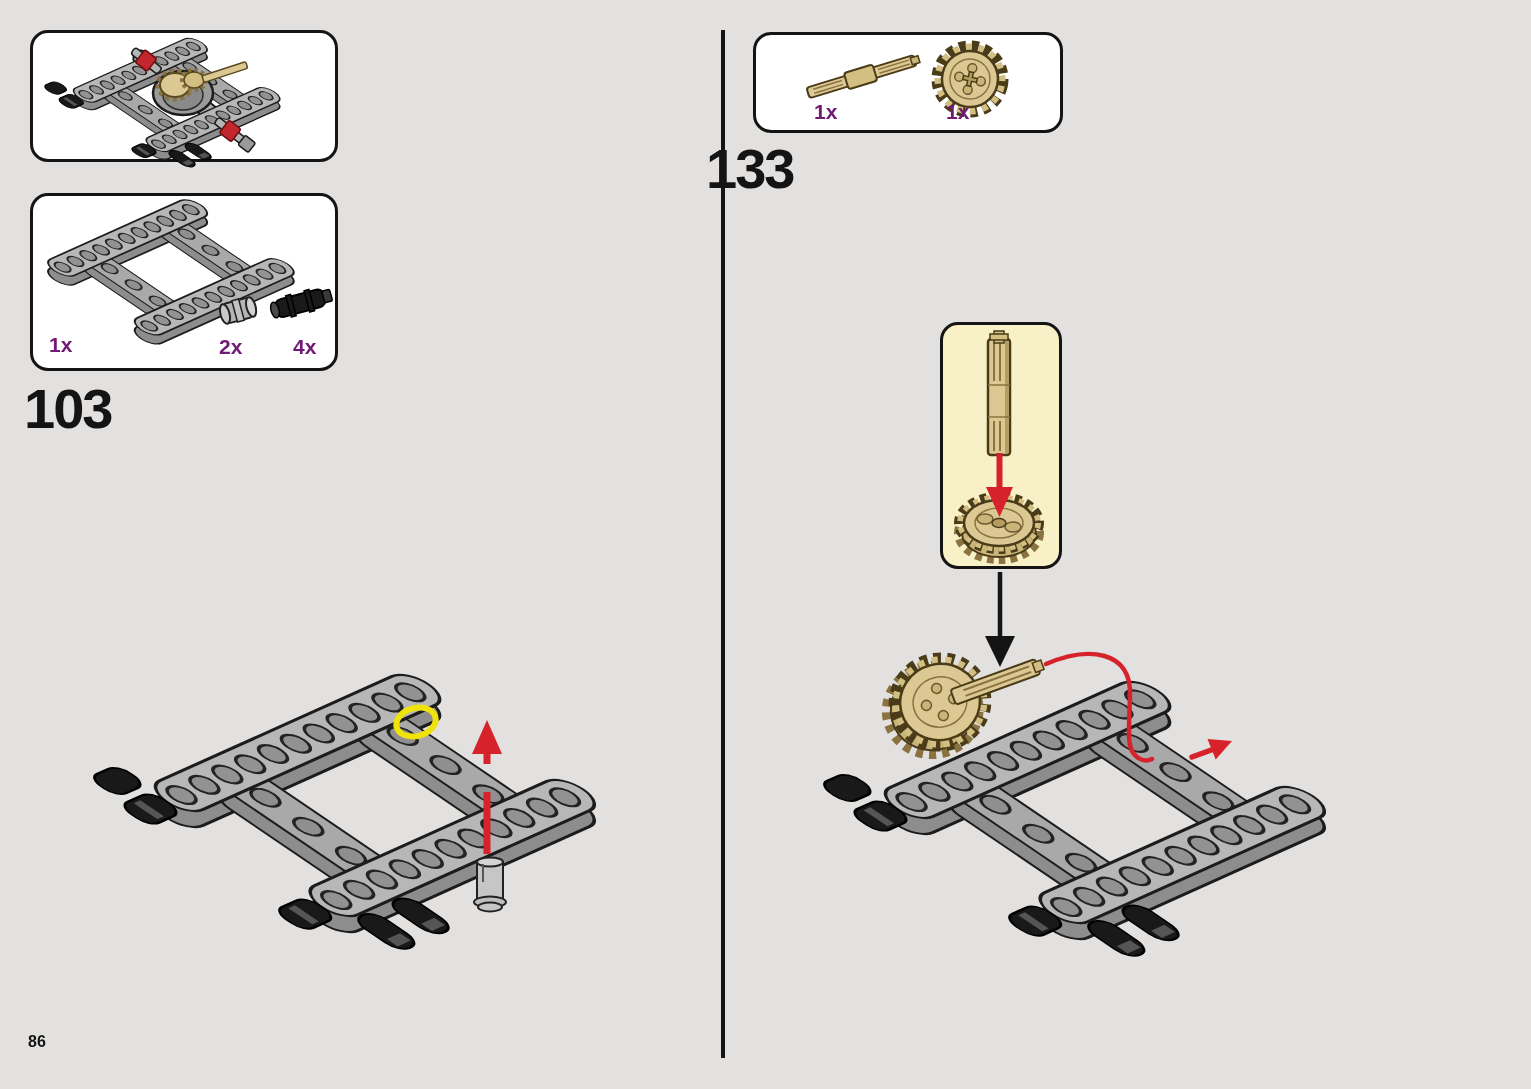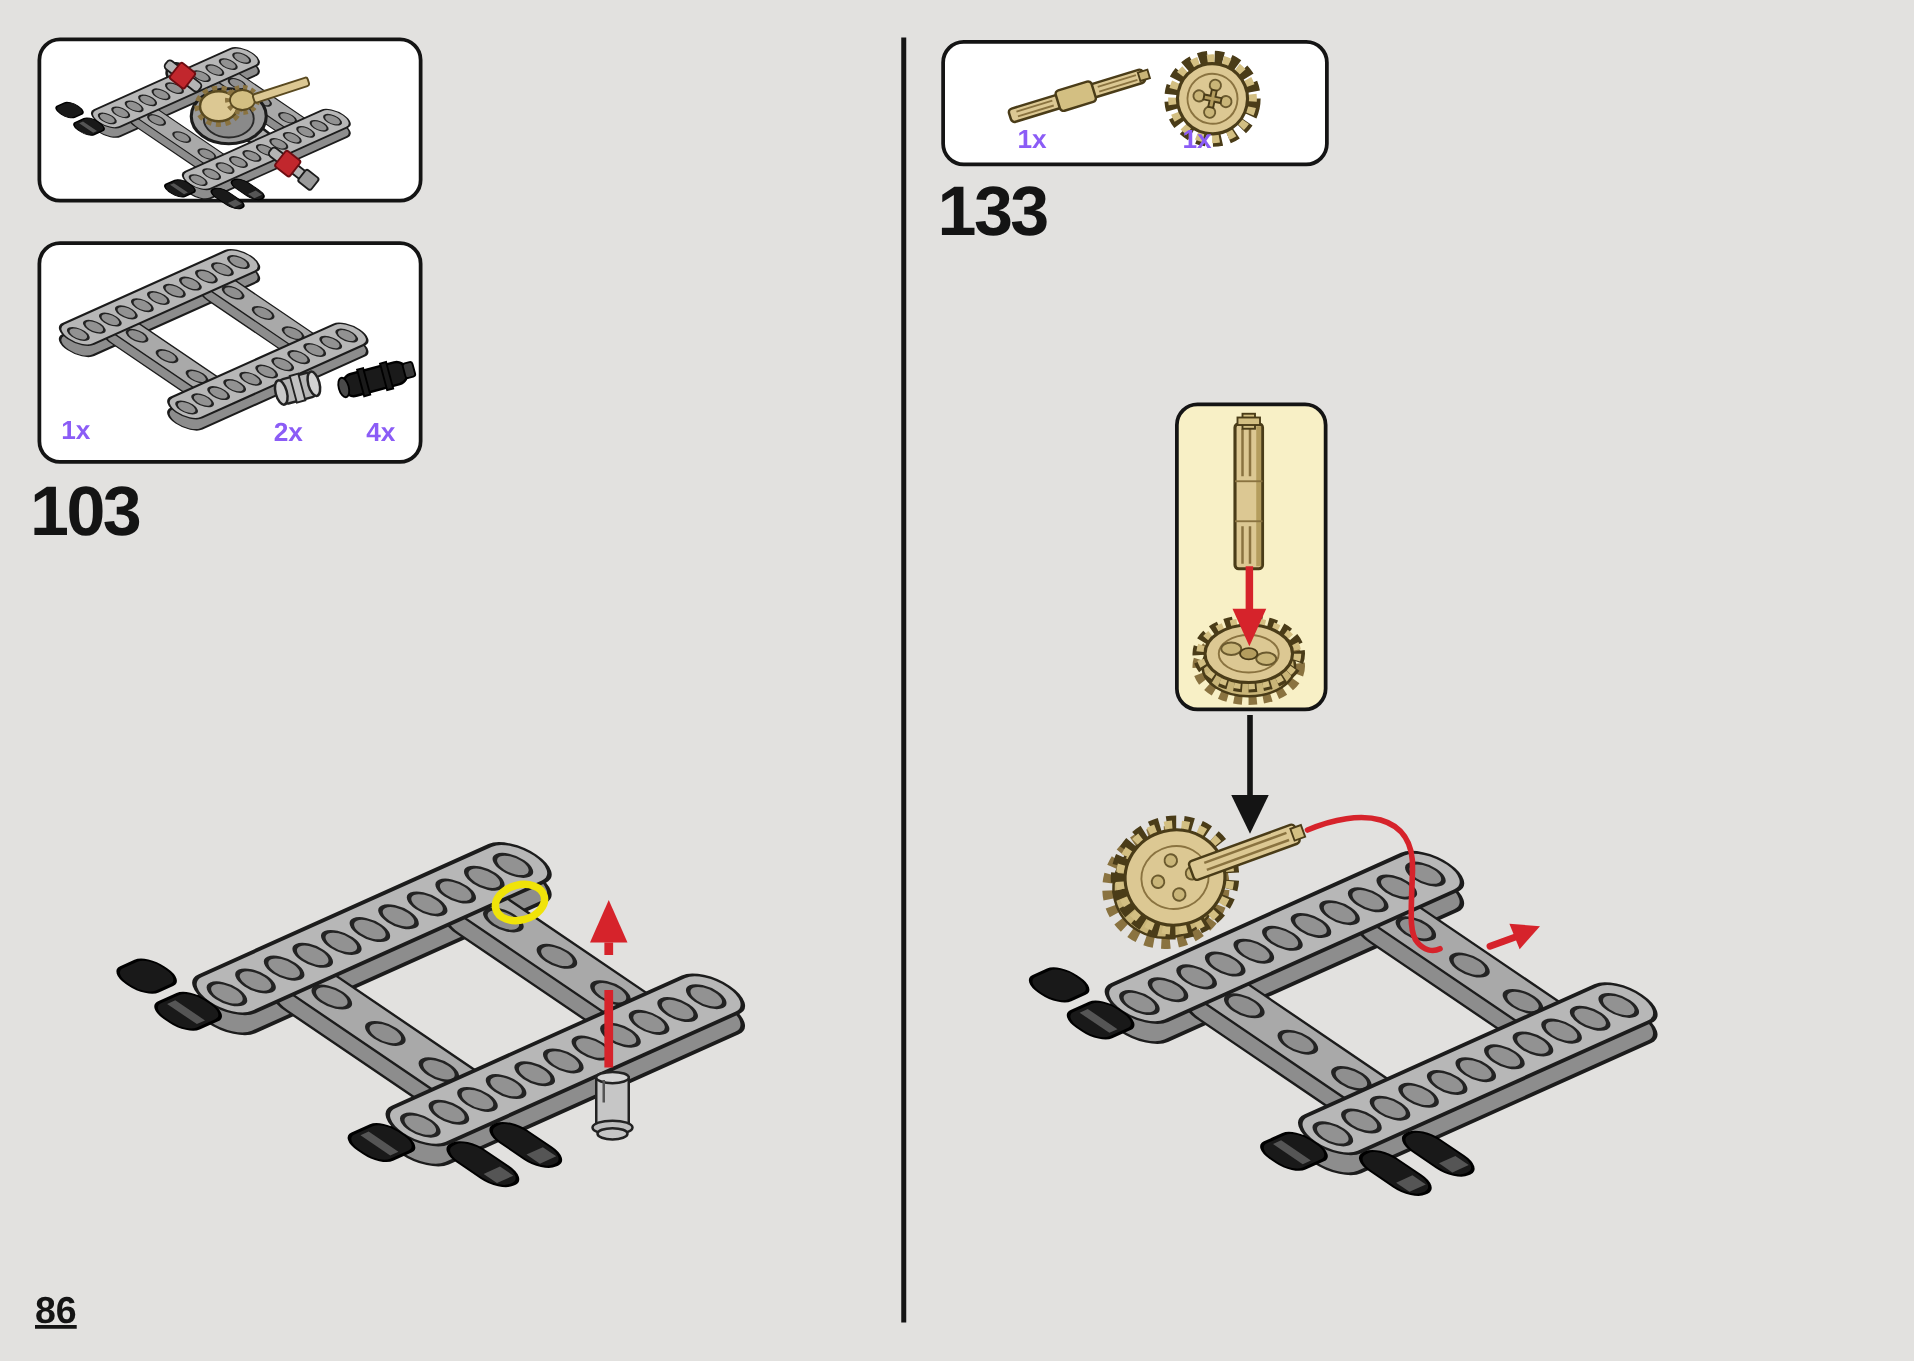--- a/index.html
+++ b/index.html
@@ -11,24 +11,24 @@
   .box{
     position:absolute;background:#ffffff;
     border:3.5px solid #141414;border-radius:18px;box-sizing:border-box;
   }
   .callout{background:#f8f0c6}
   .step-num{
     position:absolute;font-size:56px;font-weight:900;letter-spacing:-2px;
     color:#141414;line-height:1;
   }
   .qty{
-    position:absolute;font-size:21px;font-weight:800;color:#8b5cf6;line-height:1;
+    position:absolute;font-size:21px;font-weight:800;color:#701a75;line-height:1;
   }
   .page-num{
-    position:absolute;left:28px;top:1034px;font-size:30px;font-weight:700;line-height:1;text-decoration:underline;
+    position:absolute;left:28px;top:1034px;font-size:16px;font-weight:700;line-height:1;
   }
   .divider{
     position:absolute;left:721px;top:30px;width:4px;height:1028px;background:#141414;
   }
   svg.draw{position:absolute;overflow:visible}
   .defs-holder{position:absolute;width:0;height:0;overflow:hidden}
 </style>
 </head>
 <body>
 
@@ -201,21 +201,21 @@
       <circle cx="-11" cy="0" r="4.5" fill="#c9b578" stroke="#6b5a2e" stroke-width="1.5"></circle>
       <circle cx="0" cy="11" r="4.5" fill="#c9b578" stroke="#6b5a2e" stroke-width="1.5"></circle>
       <circle cx="0" cy="-11" r="4.5" fill="#c9b578" stroke="#6b5a2e" stroke-width="1.5"></circle>
       <path d="M-2,-7 h4 v5 h5 v4 h-5 v5 h-4 v-5 h-5 v-4 h5 z" fill="#b49d5e" stroke="#4a3c18" stroke-width="1.5"></path>
     </g>
   </svg>
   <span class="qty" style="left:58px;top:66px">1x</span>
   <span class="qty" style="left:190px;top:66px">1x</span>
 </div>
 
-<div class="step-num" style="left:750px;top:141px">133</div>
+<div class="step-num" style="left:706px;top:141px">133</div>
 
 <div class="box callout" style="left:940px;top:322px;width:122px;height:247px">
   <svg class="draw" style="left:0;top:0" width="115" height="240" viewBox="0 0 115 240">
     <g>
       <rect x="45" y="14" width="22" height="116" rx="3" fill="#dcc893" stroke="#4a3c18" stroke-width="2.5"></rect>
       <rect x="62" y="16" width="4" height="112" fill="#b49d5e"></rect>
       <line x1="51" y1="18" x2="51" y2="56" stroke="#8a7340" stroke-width="2"></line>
       <line x1="57" y1="18" x2="57" y2="56" stroke="#8a7340" stroke-width="2"></line>
       <line x1="51" y1="96" x2="51" y2="126" stroke="#8a7340" stroke-width="2"></line>
       <line x1="57" y1="96" x2="57" y2="126" stroke="#8a7340" stroke-width="2"></line>

